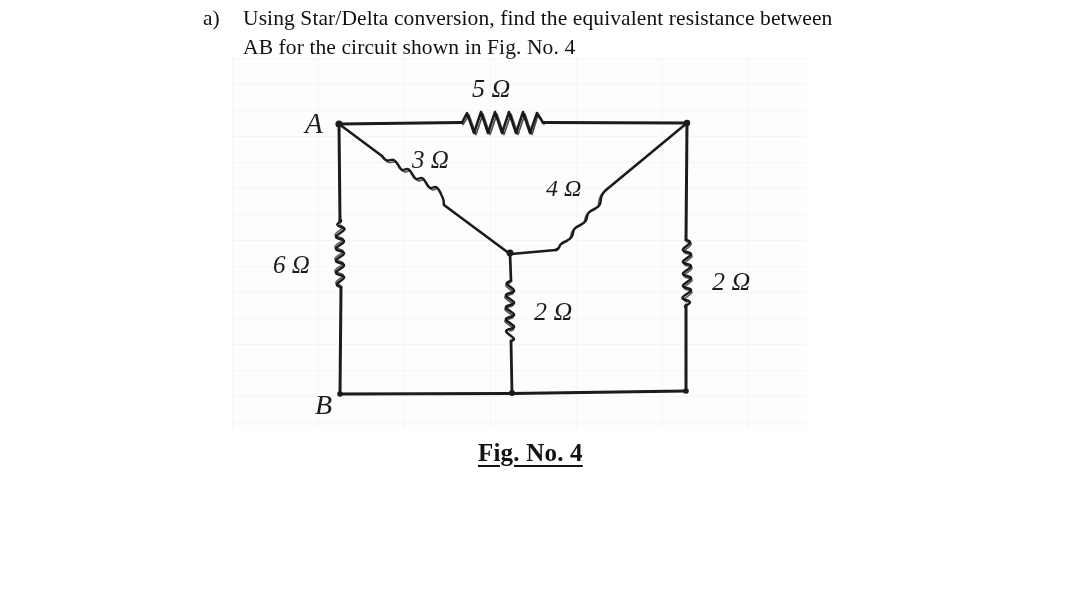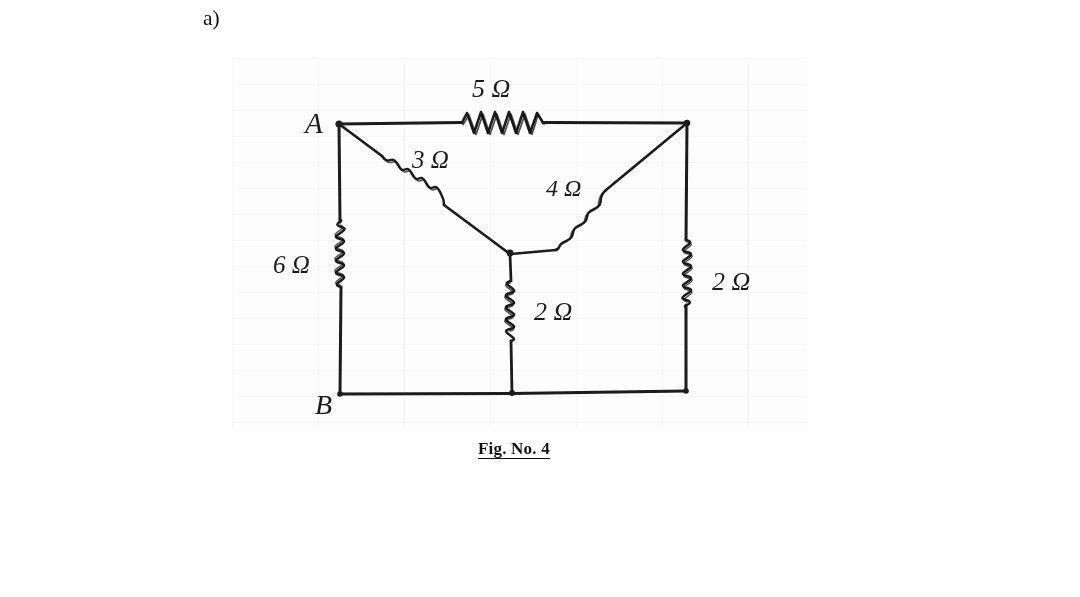--- a/index.html
+++ b/index.html
@@ -66,35 +66,39 @@
     position: absolute;
     left: 0;
     top: 0;
   }
 
   
   #figure-caption {
     position: absolute;
     left: 478px;
     top: 439px;
-    font-size: 17px;
+    font-size: 25px;
     font-weight: bold;
     text-decoration: underline;
     text-underline-offset: 4px;
     letter-spacing: 0.2px;
   }
 </style>
 </head>
 <body>
 
 <div id="paper-panel"></div>
 
 <div id="question-block">
   <div class="q-row">
     <div id="question-marker">a)</div>
+    <div id="question-text">
+      <span class="q-line">Using Star/Delta conversion, find the equivalent resistance between</span>
+      <span class="q-line">AB for the circuit shown in Fig. No. 4</span>
+    </div>
   </div>
 </div>
 
 <div id="figure-area">
   <svg id="circuit-svg" width="1080" height="597" viewBox="0 0 1080 597">
     <defs>
       <filter id="inkblur" x="-12%" y="-12%" width="124%" height="124%">
         <feGaussianBlur stdDeviation="0.42"></feGaussianBlur>
       </filter>
     </defs>

